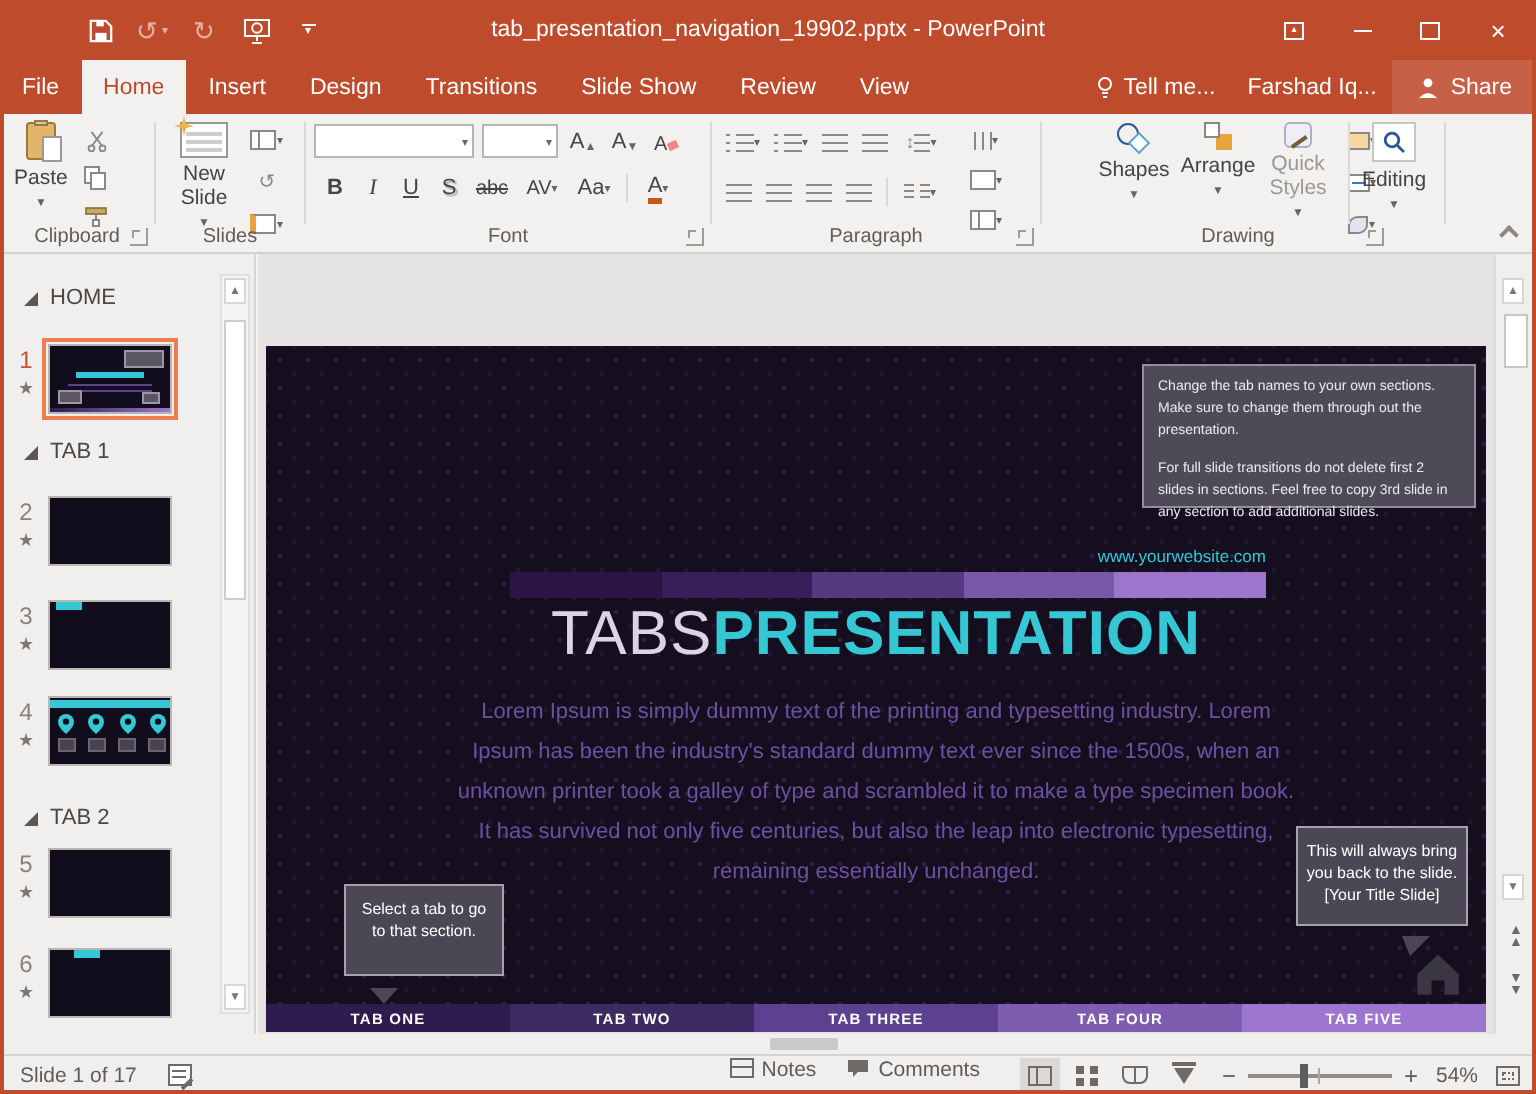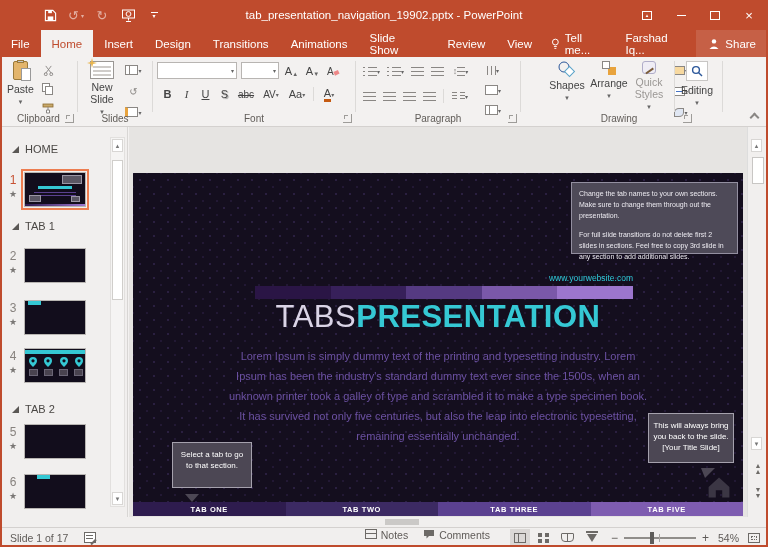--- a/index.html
+++ b/index.html
@@ -216,23 +216,20 @@
     <div class="rtab">
         <span>Insert</span>
       </div>
     <div class="rtab">
         <span>Design</span>
       </div>
     <div class="rtab">
         <span>Transitions</span>
       </div>
     <div class="rtab">
-        <span>Animations</span>
-      </div>
-    <div class="rtab">
         <span>Slide Show</span>
       </div>
     <div class="rtab">
         <span>Review</span>
       </div>
     <div class="rtab">
         <span>View</span>
       </div>
     <div class="tr-spacer"></div>
     <div class="tellme">
@@ -644,20 +641,23 @@
           <div class="navtab">
               <span>TAB ONE</span>
             </div>
           <div class="navtab">
               <span>TAB TWO</span>
             </div>
           <div class="navtab">
               <span>TAB THREE</span>
             </div>
           <div class="navtab">
+              <span>TAB FOUR</span>
+            </div>
+          <div class="navtab">
               <span>TAB FIVE</span>
             </div>
         </div>
       </div>
     </div>
 
     <div class="vscroll">
       <div class="scr-arrow" style="left:3px;top:12px;">▲</div>
       <div style="position:absolute;left:4px;top:30px;width:12px;height:27px;background:#fff;border:1px solid #c8c6c4;"></div>
       <div class="scr-arrow" style="left:3px;top:310px;">▼</div>

